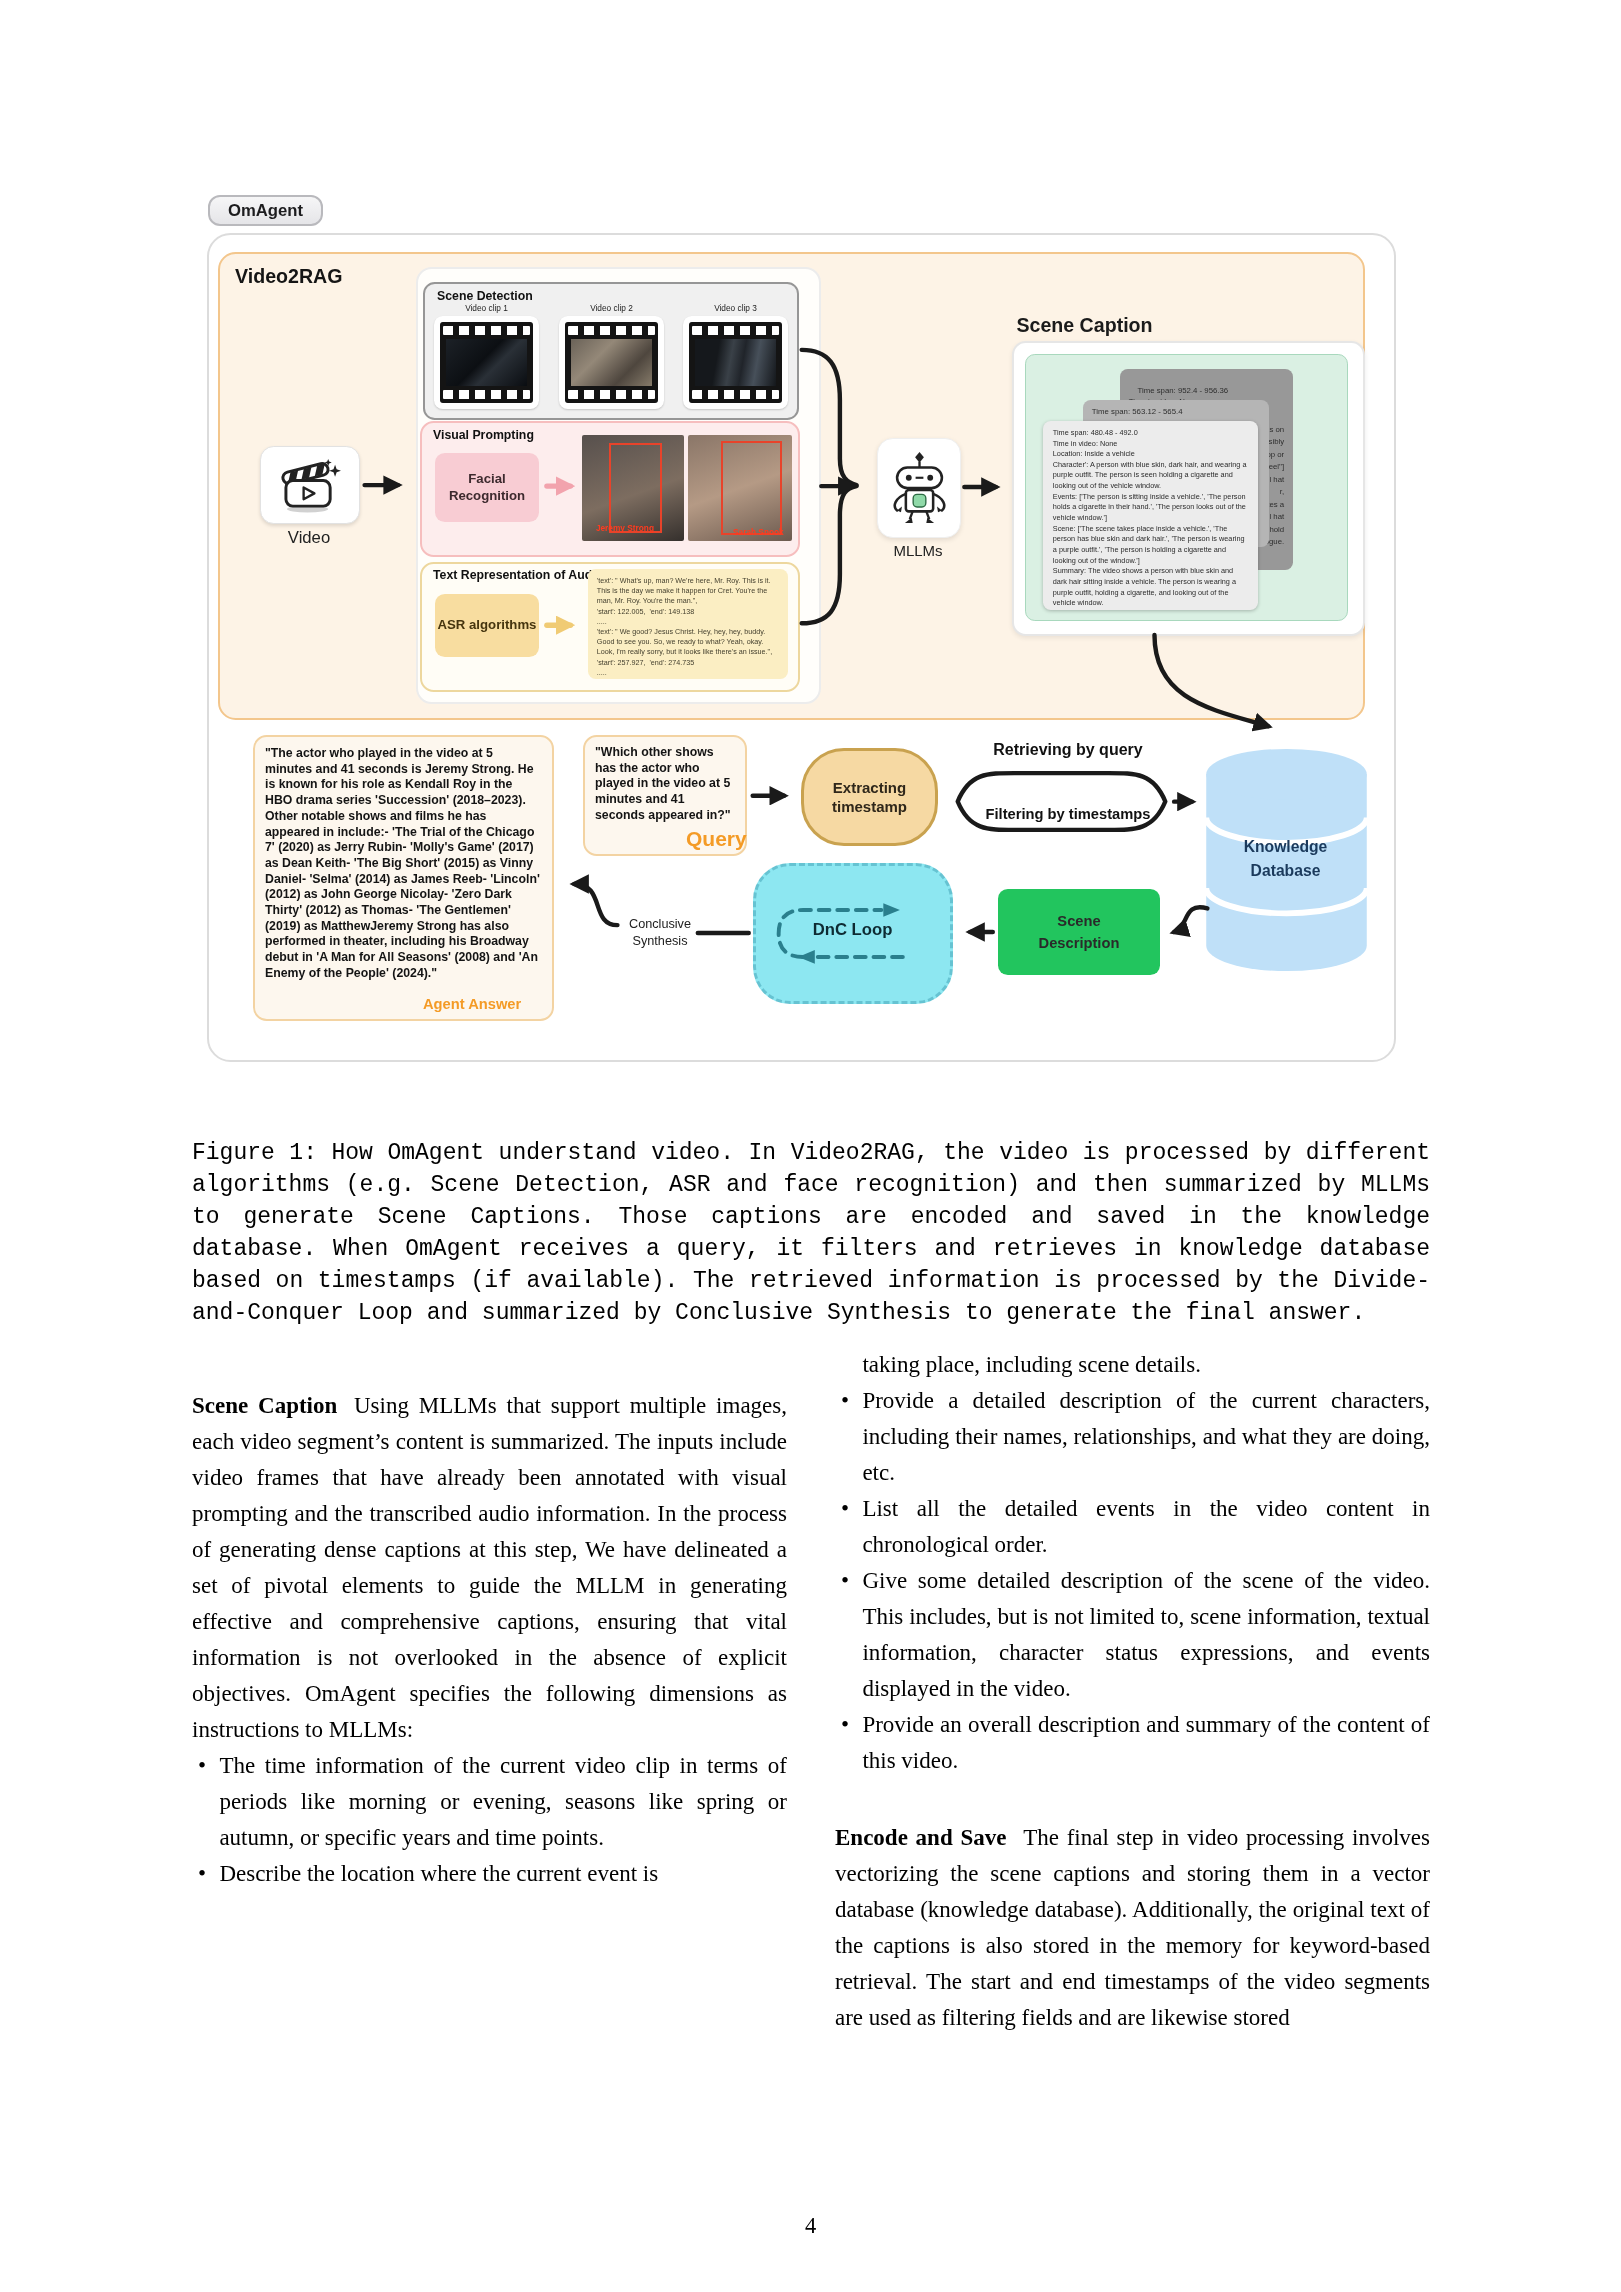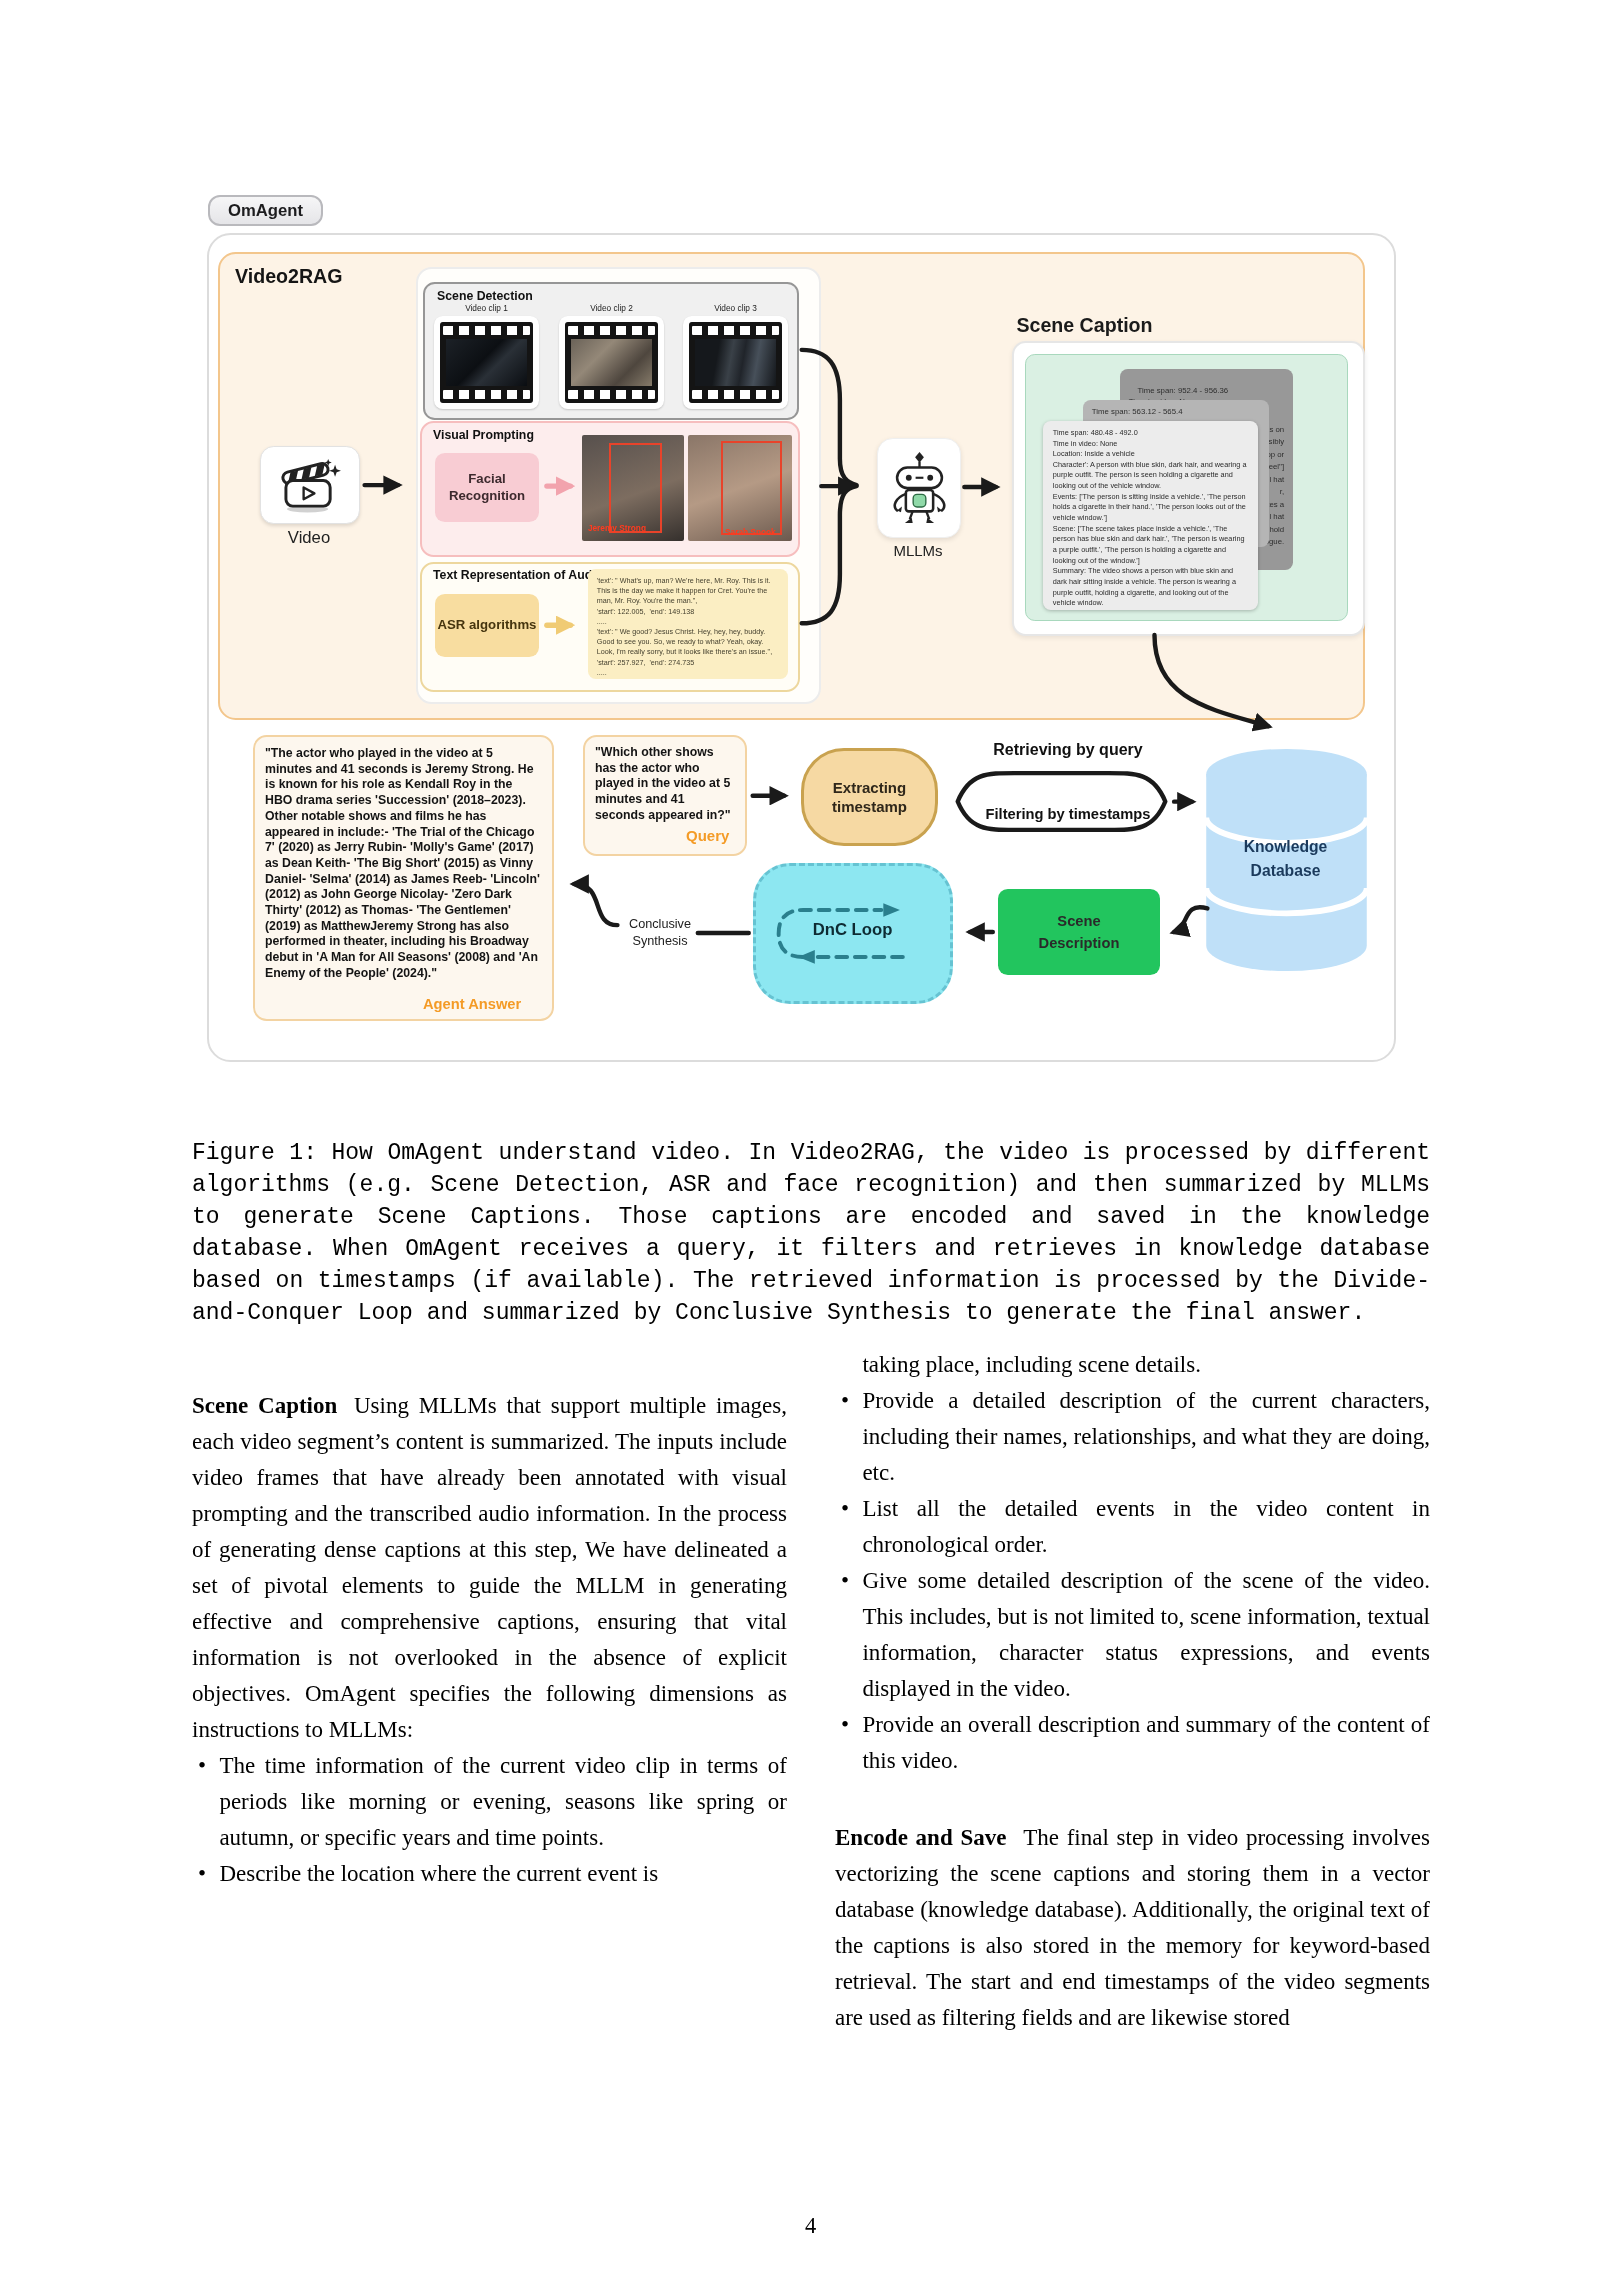--- a/index.html
+++ b/index.html
@@ -29,21 +29,21 @@
   
   .vp-panel{left:420px;top:421px;width:376px;height:132px;background:#fdeded;border:2px solid #f6bebe;border-radius:13.7px;}
   .vp-title{left:433px;top:428px;font-size:12.3px;font-weight:800;color:#111;}
   .facial-box{left:435px;top:453px;width:104px;height:69px;background:#f8ccd3;border-radius:9.8px;
               display:flex;align-items:center;justify-content:center;text-align:center;
               font-size:13.2px;font-weight:800;color:#3d2a2e;line-height:1.25;}
   .face{overflow:hidden;border-radius:2px;}
   .face1{left:582px;top:435px;width:102px;height:106px;background:linear-gradient(160deg,#57504d,#7d6d60 55%,#35302d);}
   .face2{left:688px;top:435px;width:104px;height:106px;background:linear-gradient(160deg,#8a7668,#b59a85 50%,#6b594e);}
   .redbox{position:absolute;border:2.9px solid #e8432a;}
-  .facename{position:absolute;font-size:8.3px;font-weight:bold;color:#ff3b1f;}
+  .facename{position:absolute;font-size:8.3px;font-weight:bold;color:#ff3b1f;margin-left:8px;}
   
   .ta-panel{left:420px;top:562px;width:376px;height:126px;background:#fffdf6;border:2px solid #edd79e;border-radius:13.7px;}
   .ta-title{left:433px;top:568px;font-size:12.3px;font-weight:800;color:#111;}
   .asr-box{left:435px;top:594px;width:104px;height:63px;background:#f8dda0;border-radius:9.8px;
            display:flex;align-items:center;justify-content:center;text-align:center;
            font-size:13.2px;font-weight:800;color:#46350f;line-height:1.25;}
   .transcript{left:588px;top:569px;width:200px;height:110px;background:#fbeec3;border-radius:7.8px;padding:6.9px 8.8px;
               font-size:7.2px;line-height:1.42;color:#45412f;white-space:pre-wrap;box-sizing:border-box;overflow:hidden;}
   
   .mllms-box{left:877px;top:438px;width:82px;height:98px;background:#fff;border:1px solid #efefef;border-radius:15.7px;
@@ -62,21 +62,21 @@
             font-size:7.8px;line-height:1.35;white-space:pre-wrap;}
   .card-front{left:1043px;top:421px;width:215px;height:189px;background:#ececec;padding:6.9px 9.8px;color:#2b2b2b;
               font-size:7.3px;line-height:1.46;white-space:pre-wrap;box-shadow:0 1px 3.9px rgba(0,0,0,.25);}
   
   .msgbox{background:#fdf7ee;border:2px solid #f3d3a2;border-radius:13.7px;box-sizing:border-box;}
   .answer-box{left:253px;top:735px;width:301px;height:286px;}
   .answer-text{left:265px;top:746px;width:278px;font-size:12.3px;line-height:15.7px;font-weight:bold;color:#141414;}
   .tag{font-weight:800;color:#f49b26;} 
   .query-box{left:583px;top:735px;width:164px;height:121px;}
   .query-text{left:595px;top:745px;width:142px;font-size:12.3px;line-height:15.7px;font-weight:bold;color:#141414;}
-  .query-tag{left:686px;top:827px;font-size:15px;}
+  .query-tag{left:686px;top:827px;font-size:21px;}
   .extract{left:801px;top:748px;width:137px;height:98px;background:#f6d9a3;border:3.9px solid #c9a24f;border-radius:43px;
            display:flex;align-items:center;justify-content:center;text-align:center;
            font-size:15px;font-weight:800;color:#2f271a;line-height:1.3;box-sizing:border-box;padding:0 17.6px;}
   .retrieve-label{left:980px;top:741px;width:176px;text-align:center;font-size:16px;font-weight:800;color:#111;}
   .filter-label{left:980px;top:806px;width:176px;text-align:center;font-size:14.7px;font-weight:800;color:#111;}
   .kdb-label{left:1215px;top:835px;width:141px;text-align:center;font-size:15.7px;font-weight:800;color:#1b3a5c;line-height:1.55;}
   .scene-desc{left:998px;top:889px;width:162px;height:86px;background:#22c55e;border-radius:9.8px;
               display:flex;align-items:center;justify-content:center;text-align:center;
               font-size:14.7px;font-weight:800;color:#2a2a2a;line-height:1.5;box-sizing:border-box;padding:0 29px;}
   .dnc-box{left:753px;top:863px;width:200px;height:141px;background:#8de7f1;border:3.9px dashed #66c3d2;border-radius:37px;box-sizing:border-box;}

